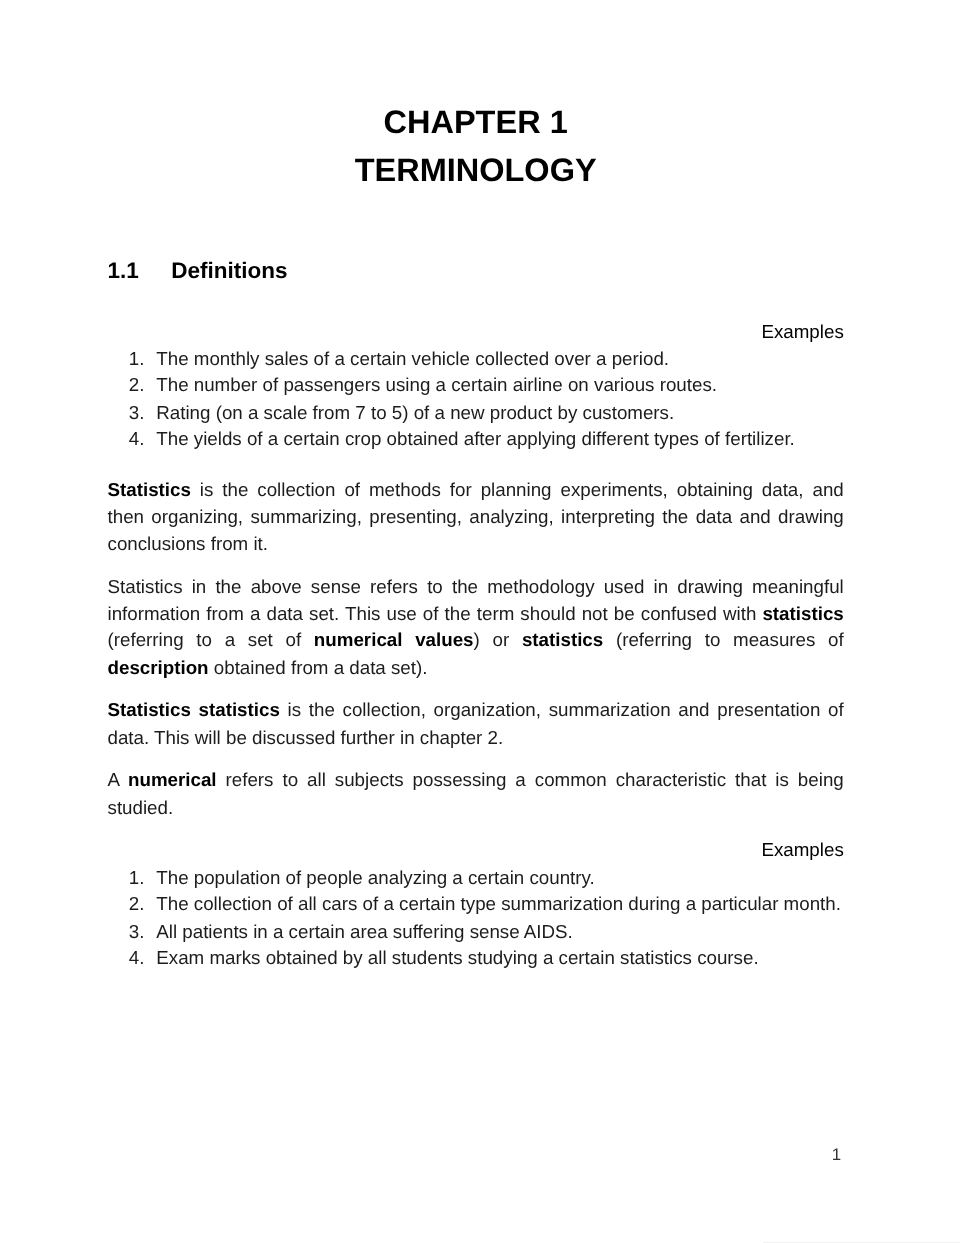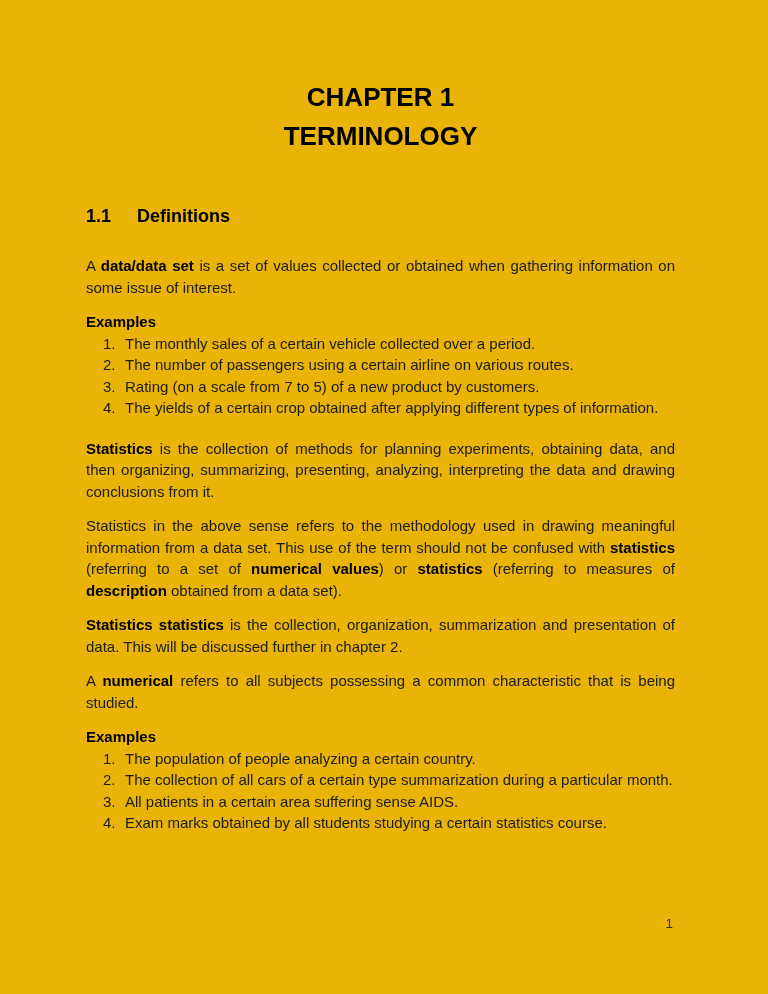--- a/index.html
+++ b/index.html
@@ -1,21 +1,21 @@
 <!DOCTYPE html>
 <html><head>
 <meta charset="utf-8">
 <style>
   * { margin: 0; padding: 0; box-sizing: border-box; }
   html, body { background: #e8e8e8; }
   .page {
     position: relative;
     width: 768px;
     height: 994px;
-    background: #eab308;
+    background: #ffffff;
     font-family: "Liberation Sans", sans-serif;
     color: #1c1c1c;
     overflow: hidden;
     margin: 0 auto;
   }
   .content {
     position: absolute;
     left: 86px;
     right: 93px;
     top: 78px;
@@ -39,24 +39,25 @@
   }
   .sec-num { width: 51px; flex: none; }
   .para {
     font-size: 15px;
     line-height: 21.5px;
     text-align: justify;
     margin: 0 0 13px 0;
   }
   .para strong, .examples-label { color: #000000; }
   .examples-label {
-    font-weight: bold;
+    font-weight: normal;
     font-size: 15px;
     line-height: 21.5px;
     margin: 0;
+    text-align: right;
   }
   .olist { margin: 0 0 13px 0; padding-left: 17px; }
   .olist-1 { margin-bottom: 19px; }
   .li {
     display: flex;
     font-size: 15px;
     line-height: 21.5px;
   }
   .li-num { width: 22px; flex: none; }
   .li-text { flex: 1; text-align: justify; }
@@ -77,39 +78,38 @@
     <h1 class="doc-title">
       <span class="title-line">CHAPTER 1</span>
       <span class="title-line">TERMINOLOGY</span>
     </h1>
 
     <h2 class="section-heading">
       <span class="sec-num">1.1</span>
       <span class="sec-title">Definitions</span>
     </h2>
 
-    <p class="para"><span>A </span><strong>data/data set</strong><span> is a set of values collected or obtained when gathering information on some issue of interest.</span></p>
 
     <p class="examples-label">Examples</p>
     <div class="olist olist-1">
         <div class="li">
           <span class="li-num">1.</span>
           <span class="li-text">The monthly sales of a certain vehicle collected over a period.</span>
         </div>
         <div class="li">
           <span class="li-num">2.</span>
           <span class="li-text">The number of passengers using a certain airline on various routes.</span>
         </div>
         <div class="li">
           <span class="li-num">3.</span>
           <span class="li-text">Rating (on a scale from 7 to 5) of a new product by customers.</span>
         </div>
         <div class="li">
           <span class="li-num">4.</span>
-          <span class="li-text">The yields of a certain crop obtained after applying different types of information.</span>
+          <span class="li-text">The yields of a certain crop obtained after applying different types of fertilizer.</span>
         </div>
       </div>
 
     <p class="para"><strong>Statistics</strong><span> is the collection of methods for planning experiments, obtaining data, and then organizing, summarizing, presenting, analyzing, interpreting the data and drawing conclusions from it.</span></p>
 
     <p class="para"><span>Statistics in the above sense refers to the methodology used in drawing meaningful information from a data set. This use of the term should not be confused with </span><strong>statistics</strong><span> (referring to a set of </span><strong>numerical values</strong><span>) or </span><strong>statistics</strong><span> (referring to measures of </span><strong>description</strong><span> obtained from a data set).</span></p>
 
     <p class="para"><strong>Statistics statistics</strong><span> is the collection, organization, summarization and presentation of data. This will be discussed further in chapter 2.</span></p>
 
     <p class="para"><span>A </span><strong>numerical</strong><span> refers to all subjects possessing a common characteristic that is being studied.</span></p>

